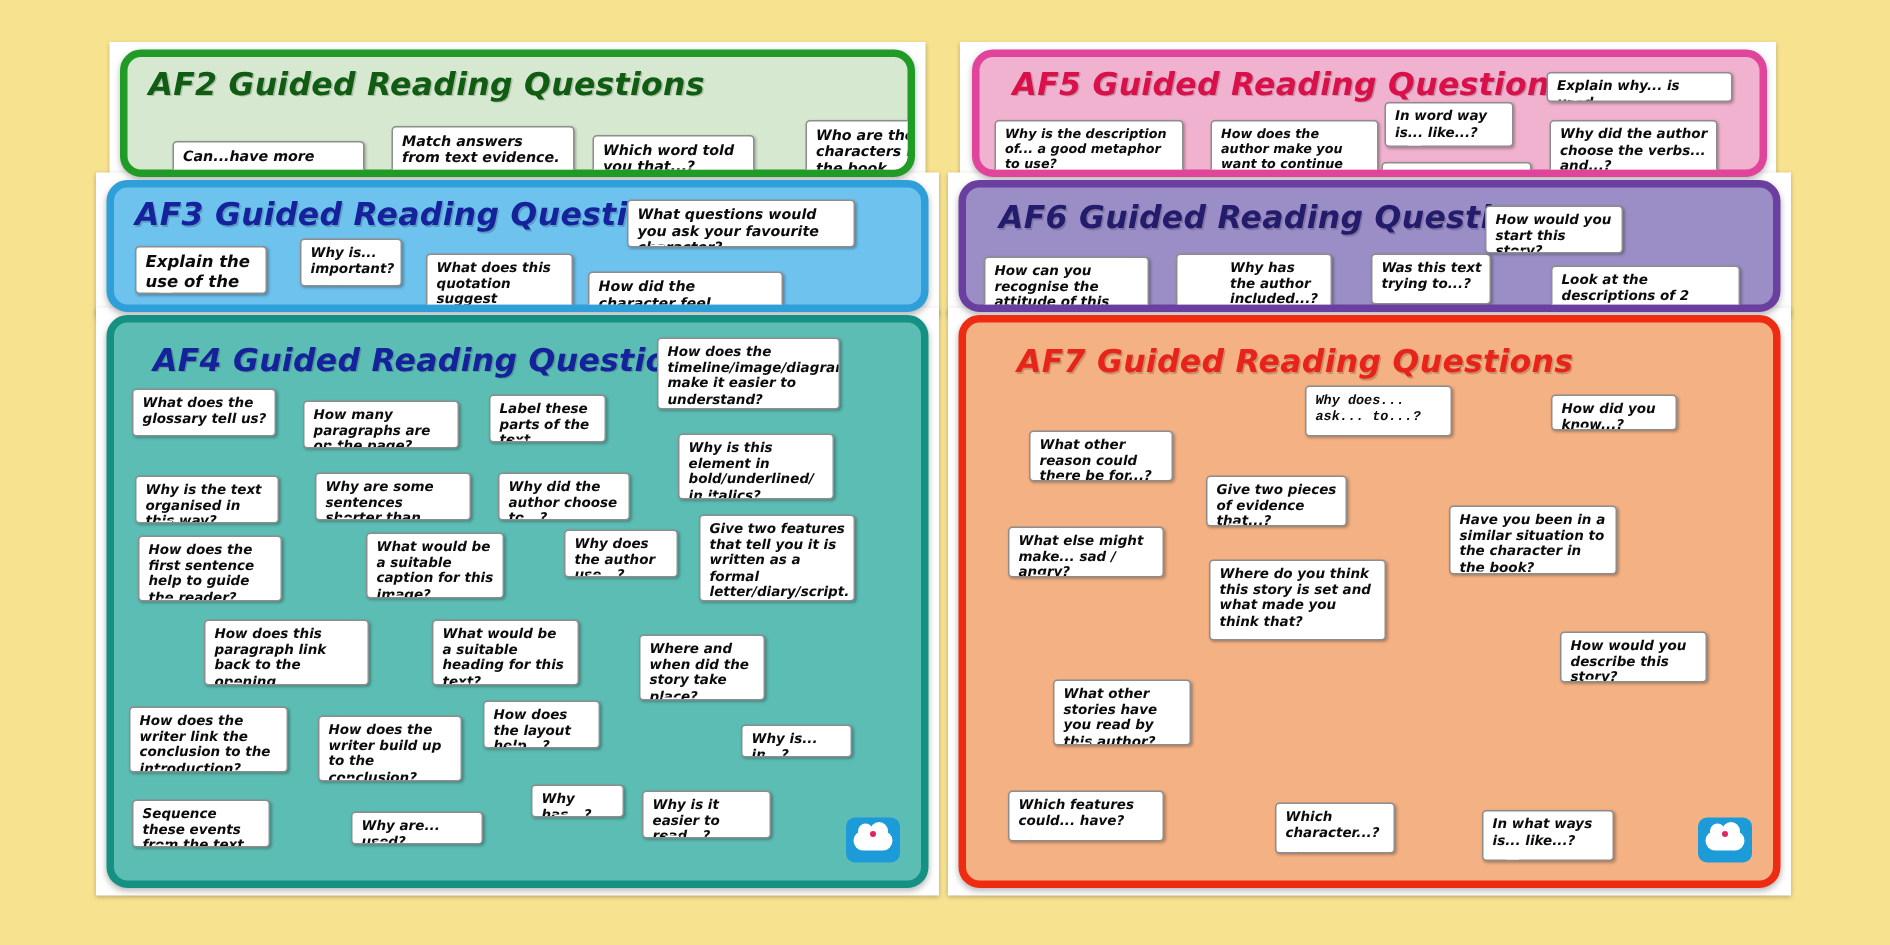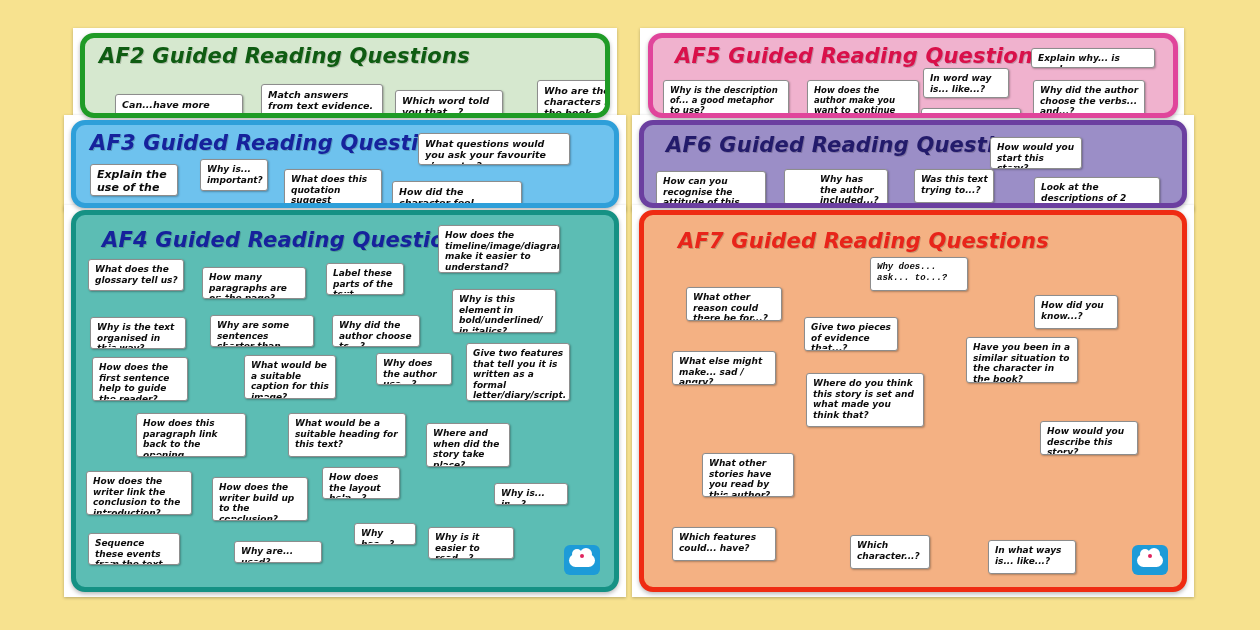--- a/index.html
+++ b/index.html
@@ -123,21 +123,21 @@
     <div class="bub" style="left:362px;top:10px;width:122px;height:48px;font-size:9px;">How does the timeline/image/diagram/layout make it easier to understand?</div>
     <div class="bub" style="left:376px;top:74px;width:104px;height:44px;font-size:9px;">Why is this element in bold/underlined/ in italics?</div>
     <div class="bub" style="left:14px;top:102px;width:96px;height:32px;font-size:9px;">Why is the text organised in this way?</div>
     <div class="bub" style="left:134px;top:100px;width:104px;height:32px;font-size:9px;">Why are some sentences shorter than others?</div>
     <div class="bub" style="left:256px;top:100px;width:88px;height:32px;font-size:9px;">Why did the author choose to...?</div>
     <div class="bub" style="left:300px;top:138px;width:76px;height:32px;font-size:9px;">Why does the author use...?</div>
     <div class="bub" style="left:390px;top:128px;width:104px;height:58px;font-size:9px;">Give two features that tell you it is written as a formal letter/diary/script.</div>
     <div class="bub" style="left:16px;top:142px;width:96px;height:44px;font-size:9px;">How does the first sentence help to guide the reader?</div>
     <div class="bub" style="left:168px;top:140px;width:92px;height:44px;font-size:9px;">What would be a suitable caption for this image?</div>
     <div class="bub" style="left:60px;top:198px;width:110px;height:44px;font-size:9px;">How does this paragraph link back to the opening paragraph?</div>
-    <div class="bub" style="left:212px;top:198px;width:118px;height:44px;font-size:9px;">What would be a suitable heading for this text?</div>
+    <div class="bub" style="left:212px;top:198px;width:98px;height:44px;font-size:9px;">What would be a suitable heading for this text?</div>
     <div class="bub" style="left:350px;top:208px;width:84px;height:44px;font-size:9px;">Where and when did the story take place?</div>
     <div class="bub" style="left:246px;top:252px;width:78px;height:32px;font-size:9px;">How does the layout help...?</div>
     <div class="bub" style="left:10px;top:256px;width:106px;height:44px;font-size:9px;">How does the writer link the conclusion to the introduction?</div>
     <div class="bub" style="left:136px;top:262px;width:96px;height:44px;font-size:9px;">How does the writer build up to the conclusion?</div>
     <div class="bub" style="left:418px;top:268px;width:74px;height:22px;font-size:9px;">Why is... in...?</div>
     <div class="bub" style="left:12px;top:318px;width:92px;height:32px;font-size:9px;">Sequence these events from the text.</div>
     <div class="bub" style="left:158px;top:326px;width:88px;height:22px;font-size:9px;">Why are... used?</div>
     <div class="bub" style="left:278px;top:308px;width:62px;height:22px;font-size:9px;">Why has...?</div>
     <div class="bub" style="left:352px;top:312px;width:86px;height:32px;font-size:9px;">Why is it easier to read...?</div>
 
@@ -166,21 +166,21 @@
     <div class="bub" style="left:270px;top:44px;width:80px;height:34px;font-size:9px;">Was this text trying to...?</div>
     <div class="bub" style="left:346px;top:12px;width:92px;height:32px;font-size:9px;">How would you start this story?</div>
     <div class="bub" style="left:390px;top:52px;width:126px;height:32px;font-size:9px;">Look at the descriptions of 2 people. Who is</div>
   </div>
 
   <div class="card" style="left:639px;top:210px;width:548px;height:382px;background:#f4b183;border:5px solid #ef2b12;">
     <div class="card-title" style="left:34px;top:14px;font-size:21px;color:#e8241a;">AF7 Guided Reading Questions</div>
 
     <div class="bub" style="left:42px;top:72px;width:96px;height:34px;font-size:9px;">What other reason could there be for...?</div>
     <div class="bub" style="left:226px;top:42px;width:98px;height:34px;font-size:9px;font-family:Liberation Mono, monospace;">Why does... ask... to...?</div>
-    <div class="bub" style="left:390px;top:80px;width:84px;height:34px;font-size:9px;">How did you know...?</div>
+    <div class="bub" style="left:390px;top:48px;width:84px;height:24px;font-size:9px;">How did you know...?</div>
     <div class="bub" style="left:28px;top:136px;width:104px;height:34px;font-size:9px;">What else might make... sad / angry?</div>
     <div class="bub" style="left:160px;top:102px;width:94px;height:34px;font-size:9px;">Give two pieces of evidence that...?</div>
     <div class="bub" style="left:322px;top:122px;width:112px;height:46px;font-size:9px;">Have you been in a similar situation to the character in the book?</div>
     <div class="bub" style="left:162px;top:158px;width:118px;height:54px;font-size:9px;">Where do you think this story is set and what made you think that?</div>
     <div class="bub" style="left:396px;top:206px;width:98px;height:34px;font-size:9px;">How would you describe this story?</div>
     <div class="bub" style="left:58px;top:238px;width:92px;height:44px;font-size:9px;">What other stories have you read by this author?</div>
     <div class="bub" style="left:28px;top:312px;width:104px;height:34px;font-size:9px;">Which features could... have?</div>
     <div class="bub" style="left:206px;top:320px;width:80px;height:34px;font-size:9px;">Which character...?</div>
     <div class="bub" style="left:344px;top:308px;width:88px;height:34px;font-size:9px;margin-top:17px;">In what ways is... like...?</div>
 

